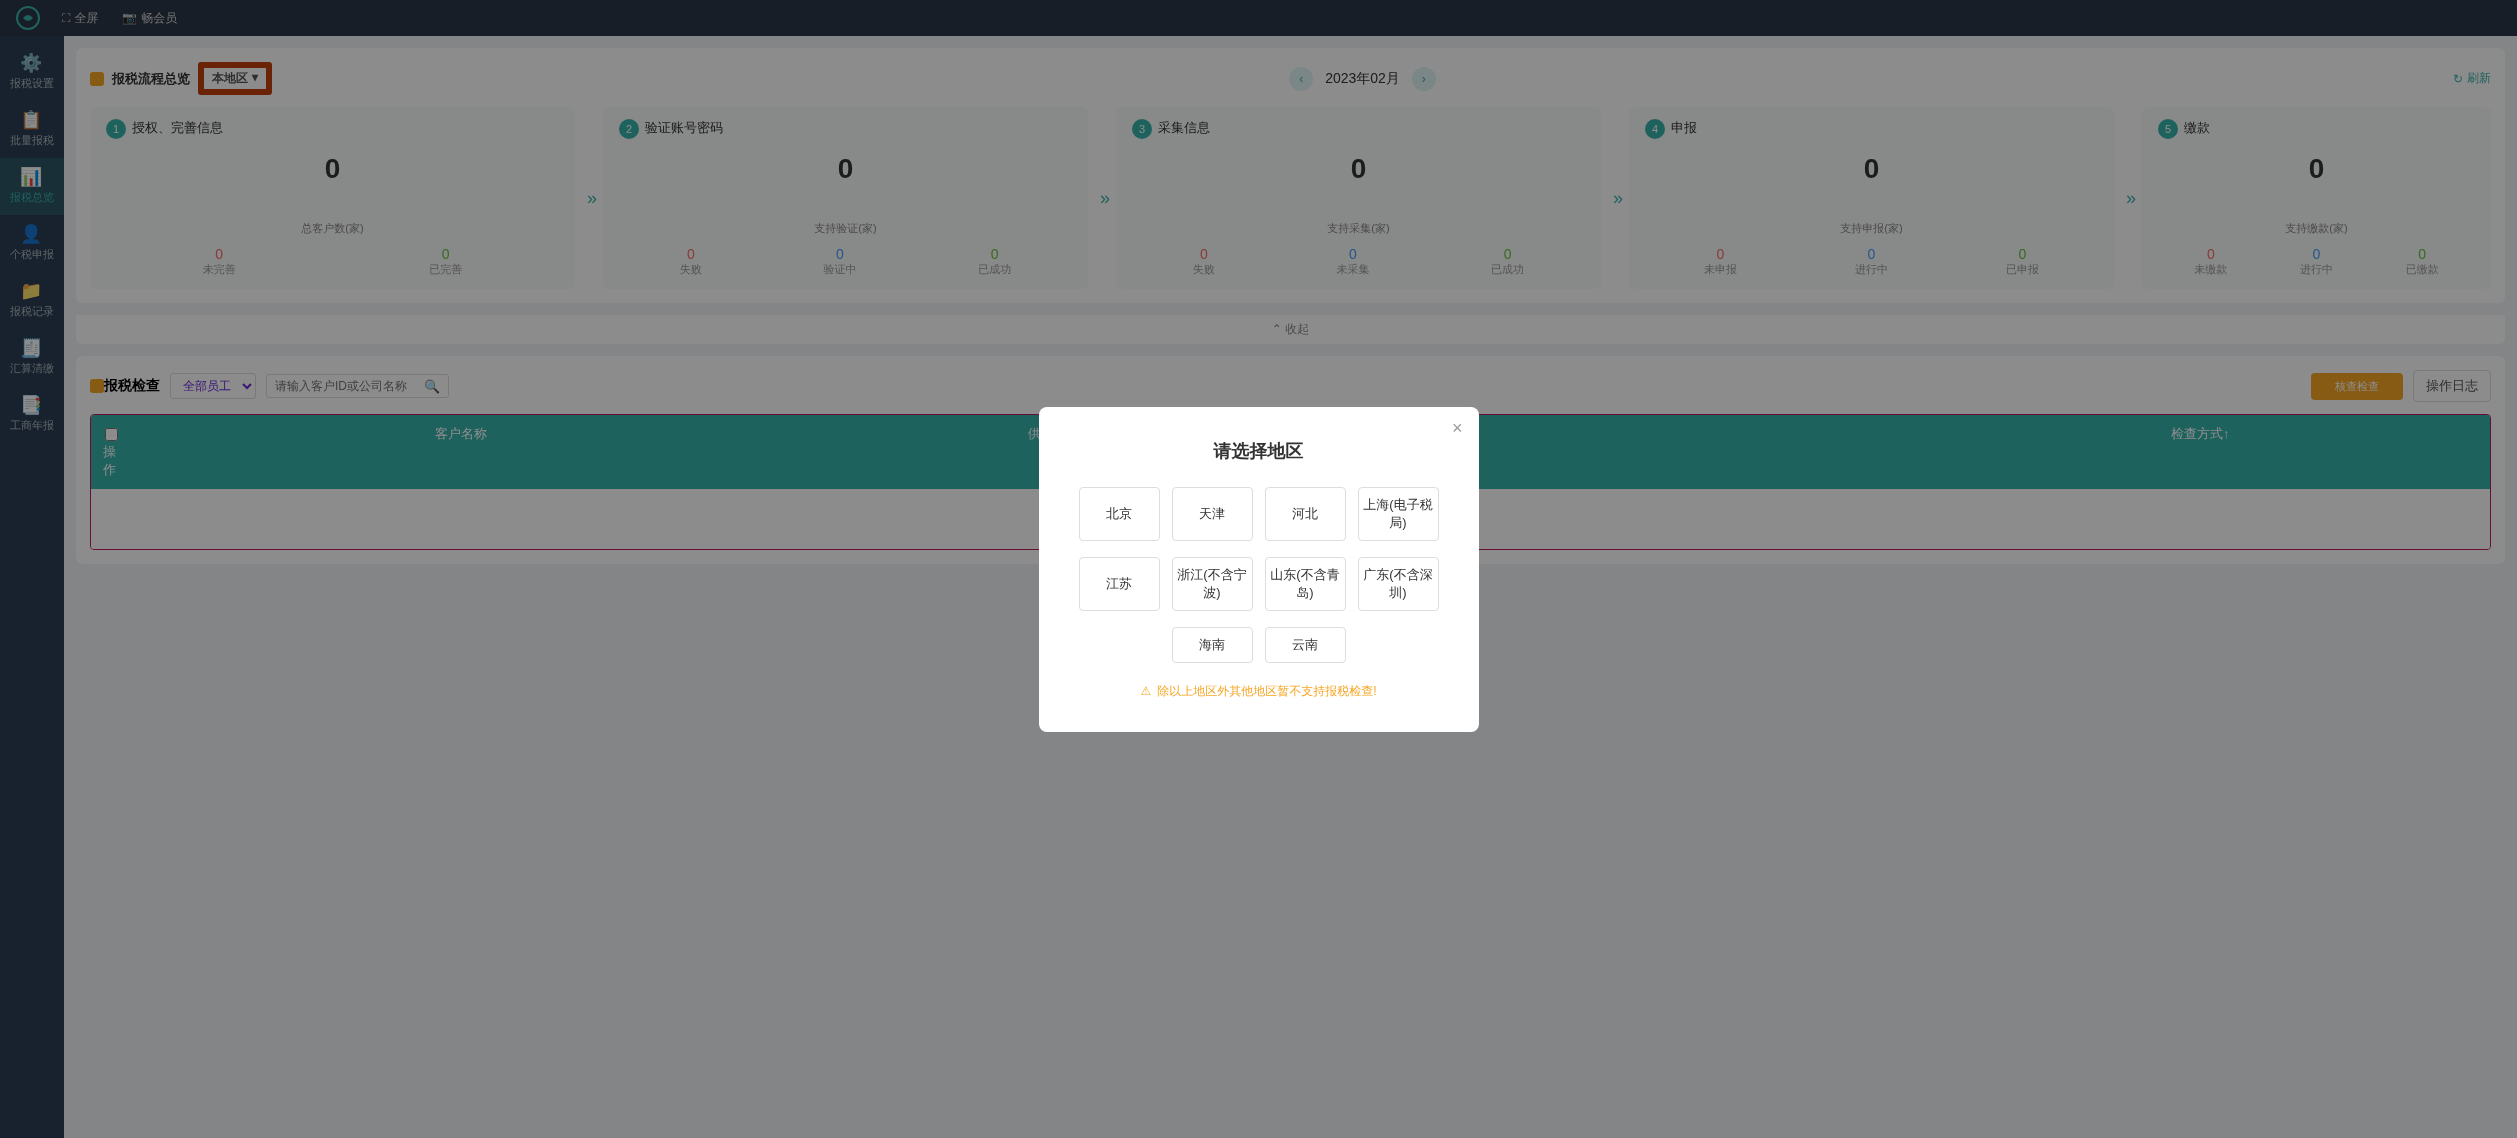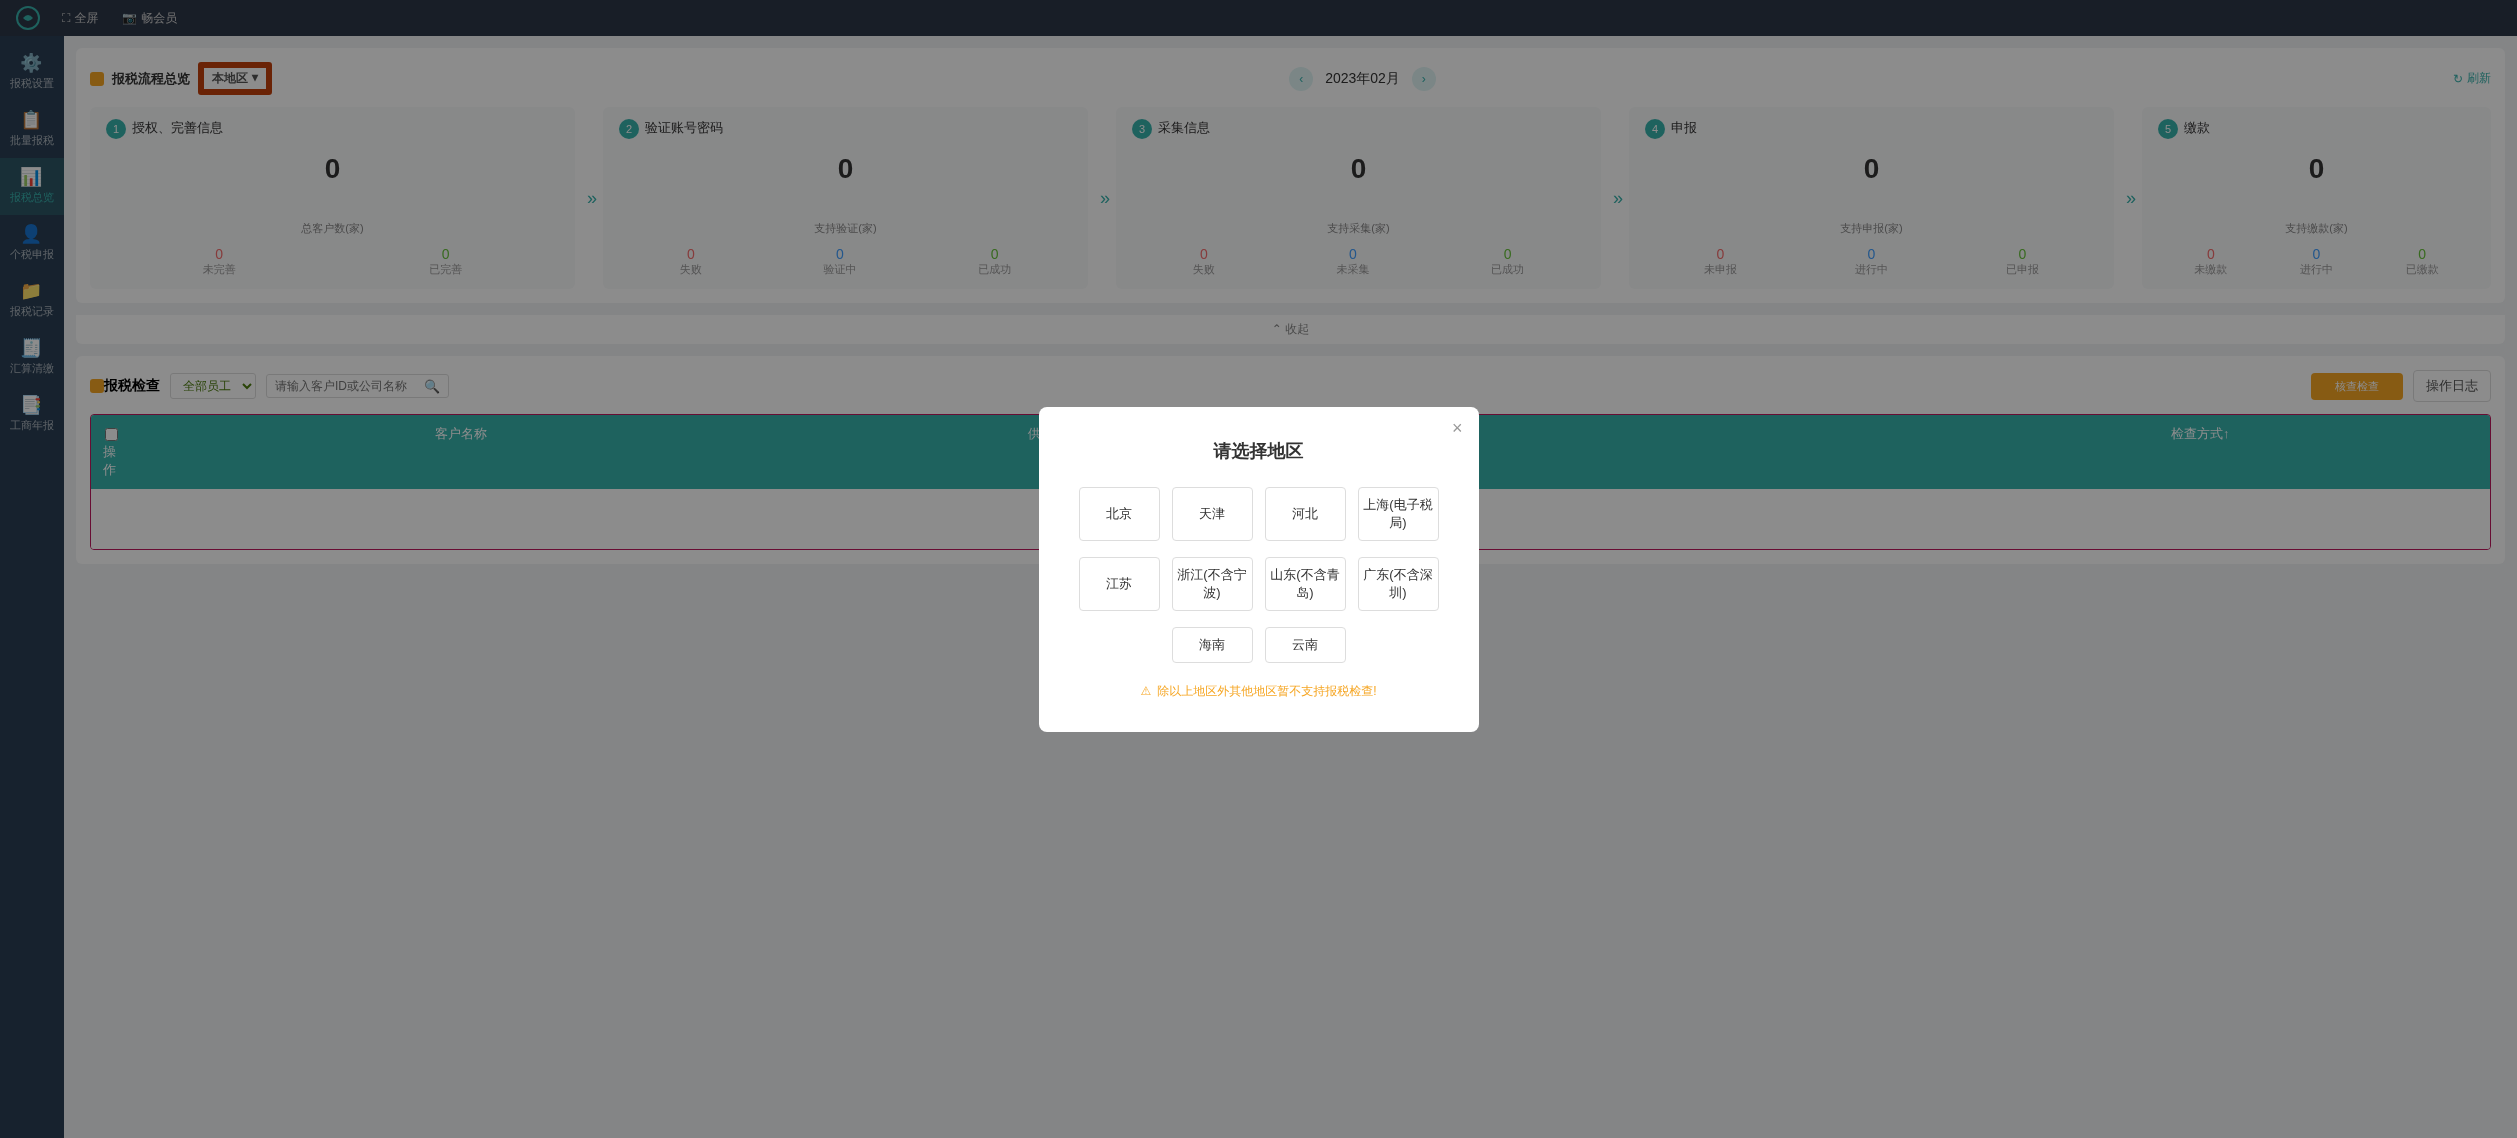--- a/index.html
+++ b/index.html
@@ -266,21 +266,21 @@
       display: flex;
       align-items: center;
       gap: 10px;
       margin-bottom: 12px;
     }
     .filter-select {
       border: 1px solid #ddd;
       border-radius: 3px;
       padding: 4px 8px;
       font-size: 12px;
-      color: #4d7c0f;
+      color: #6d28d9;
       background: #fff;
       cursor: pointer;
     }
     .search-input {
       border: 1px solid #ddd;
       border-radius: 3px;
       padding: 4px 28px 4px 8px;
       font-size: 12px;
       outline: none;
       width: 183px;

